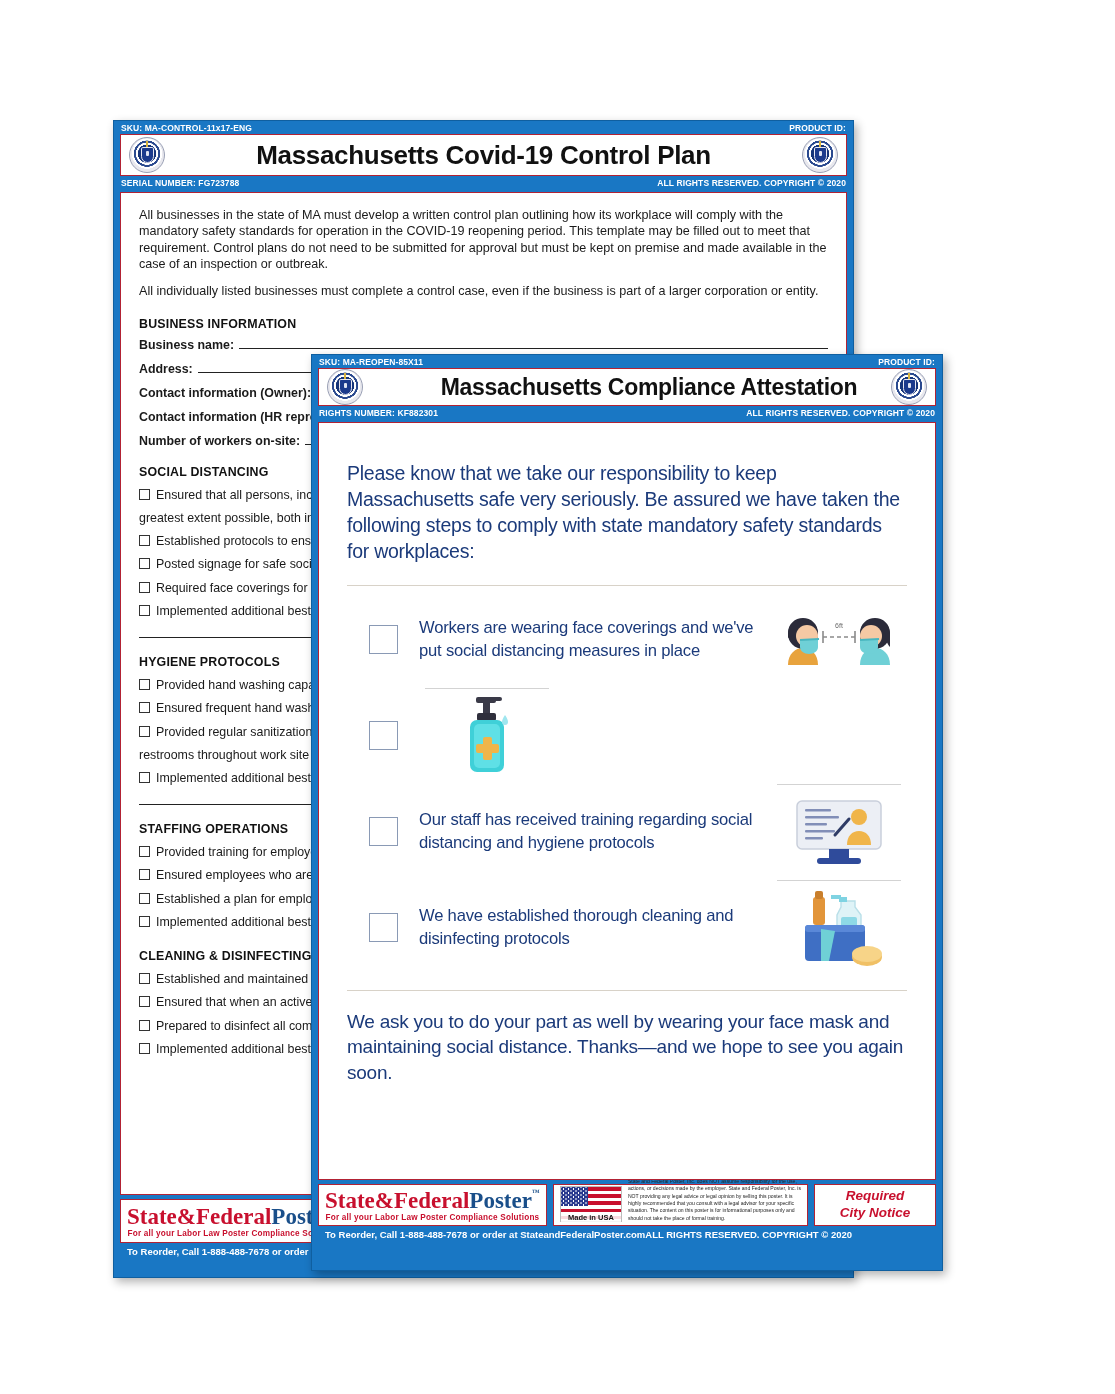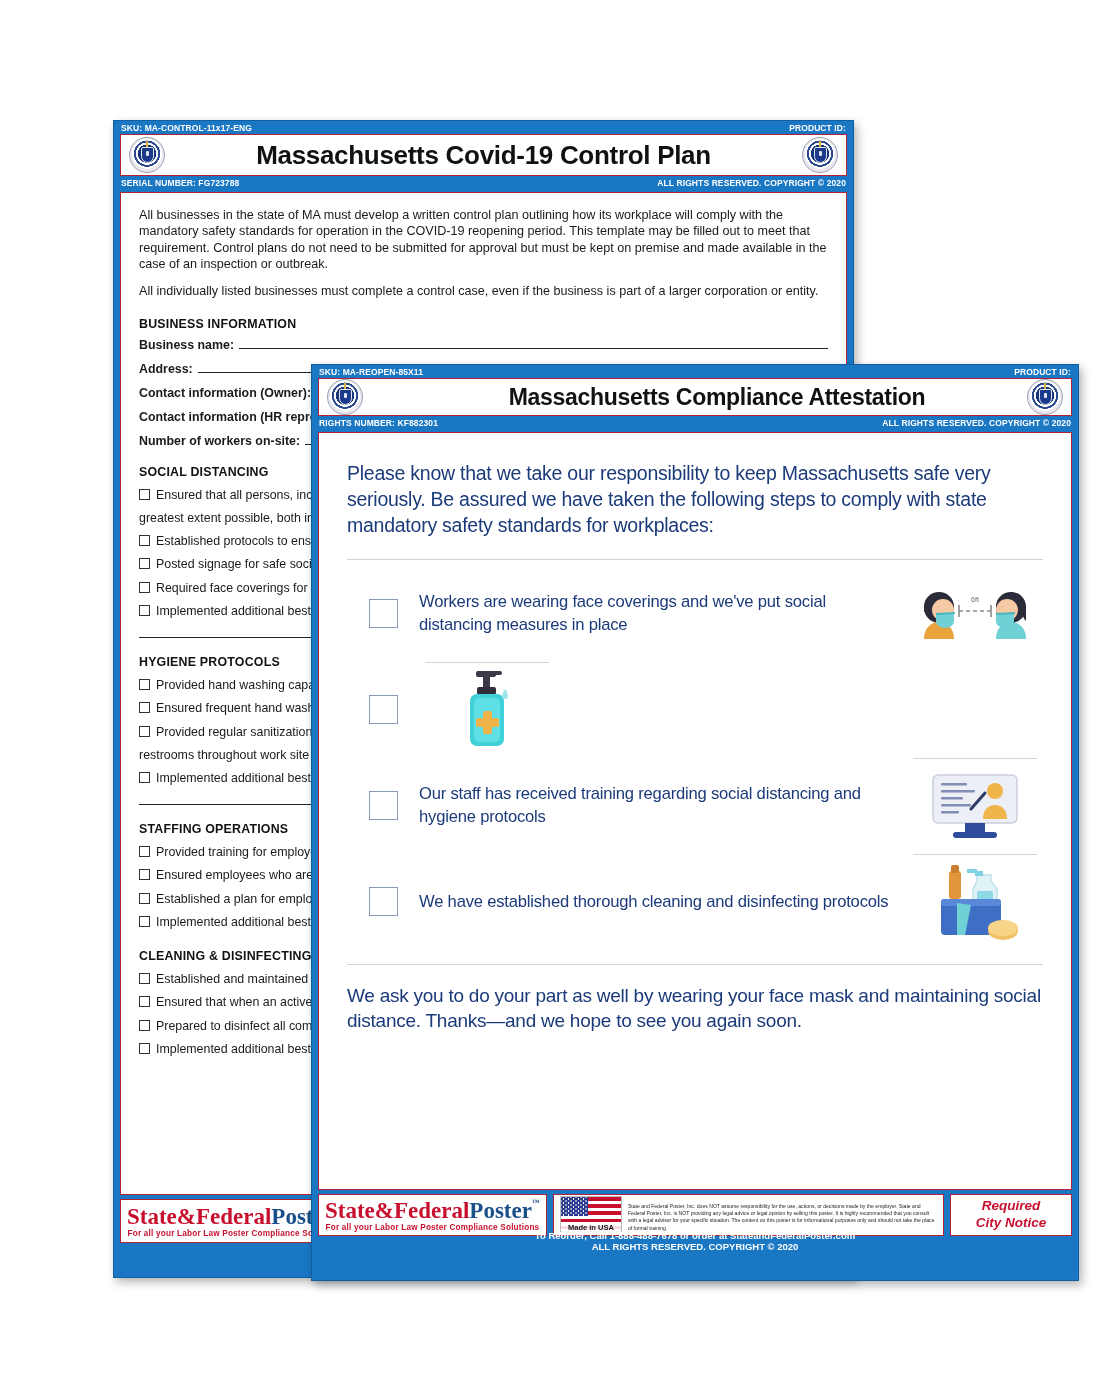--- a/index.html
+++ b/index.html
@@ -129,22 +129,22 @@
   .disc p {
     font-size: 5.1px; line-height: 1.45; color: #222;
   }
   .reqbox { flex: 0 0 122px; flex-direction: column; font-style: italic; }
   .reqbox span {
     color: #c8102e; font-weight: bold; font-size: 13.5px; line-height: 1.25;
     text-align: center; display: block;
   }
   .footer-bar {
     height: 16px; display: flex; align-items: center;
-    justify-content: flex-end; padding: 0 7px;
-    color: #ffffff; font-size: 9.5px; font-weight: bold; white-space: nowrap; flex-direction: column;
+    justify-content: flex-start; padding: 0 7px;
+    color: #ffffff; font-size: 9.5px; font-weight: bold; white-space: nowrap;
   }
 
   
   #control-plan { left: 113px; top: 120px; width: 741px; height: 1158px; }
   #control-plan .title-box { height: 42px; }
   #control-plan .body-box { height: 1003px; padding: 14px 18px; }
   #control-plan .title-box h1 { font-size: 26px; }
 
   .cp-text { font-size: 12.6px; line-height: 1.30; color: #1a1a1a; }
   .cp-text p + p { margin-top: 11px; }
@@ -163,24 +163,24 @@
   }
   .cp-item {
     font-size: 12.4px; color: #1a1a1a; line-height: 1.55;
     margin-bottom: 4px; white-space: nowrap;
   }
   .cp-cont { font-size: 12.4px; color: #1a1a1a; line-height: 1.55; margin-bottom: 4px; white-space: nowrap; }
   .cp-sep { border-top: 1.3px solid #222; margin: 16px 0 12px 0; width: 100%; }
   #control-plan .footer-row { height: 44px; }
 
   
-  #attestation { left: 311px; top: 364px; width: 768px; height: 917px; }
+  #attestation { left: 311px; top: 354px; width: 632px; height: 917px; }
   #attestation .title-box { height: 38px; }
   #attestation .title-box h1 { font-size: 23px; margin-left: 44px; }
-  #attestation .body-box { height: 758px; padding: 28px 28px 20px 28px; }
+  #attestation .body-box { height: 758px; padding: 38px 28px 20px 28px; }
 
   .at-intro {
     font-size: 19.5px; line-height: 1.33; color: #1b3a7a;
     font-family: "Liberation Sans", sans-serif; font-weight: 400;
     letter-spacing: -0.25px;
   }
   .at-hr { border-top: 1px solid #d8d2c8; margin: 20px 0 6px 0; }
   .at-hr2 { border-top: 1px solid #d8d2c8; margin: 14px 0 18px 0; }
   .at-list { }
   .at-row { display: flex; align-items: center; min-height: 96px; }

